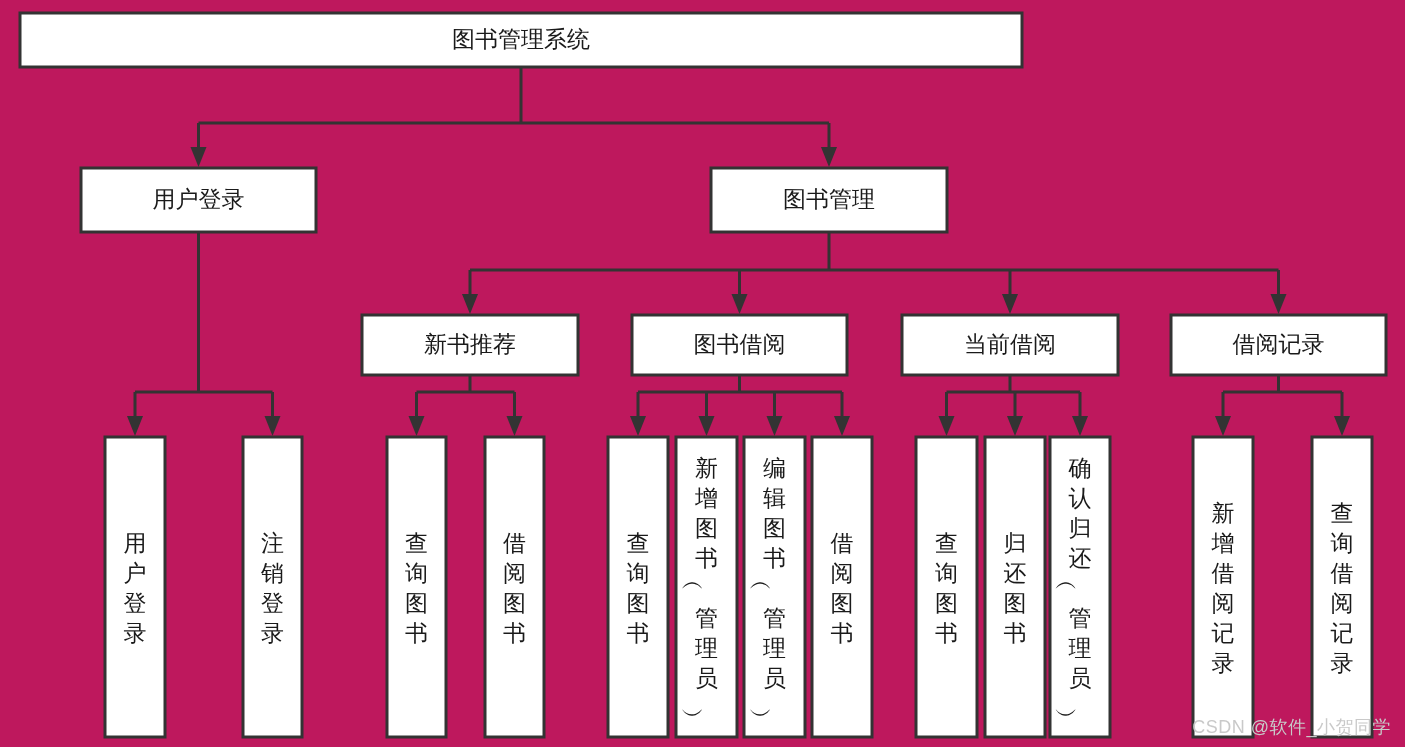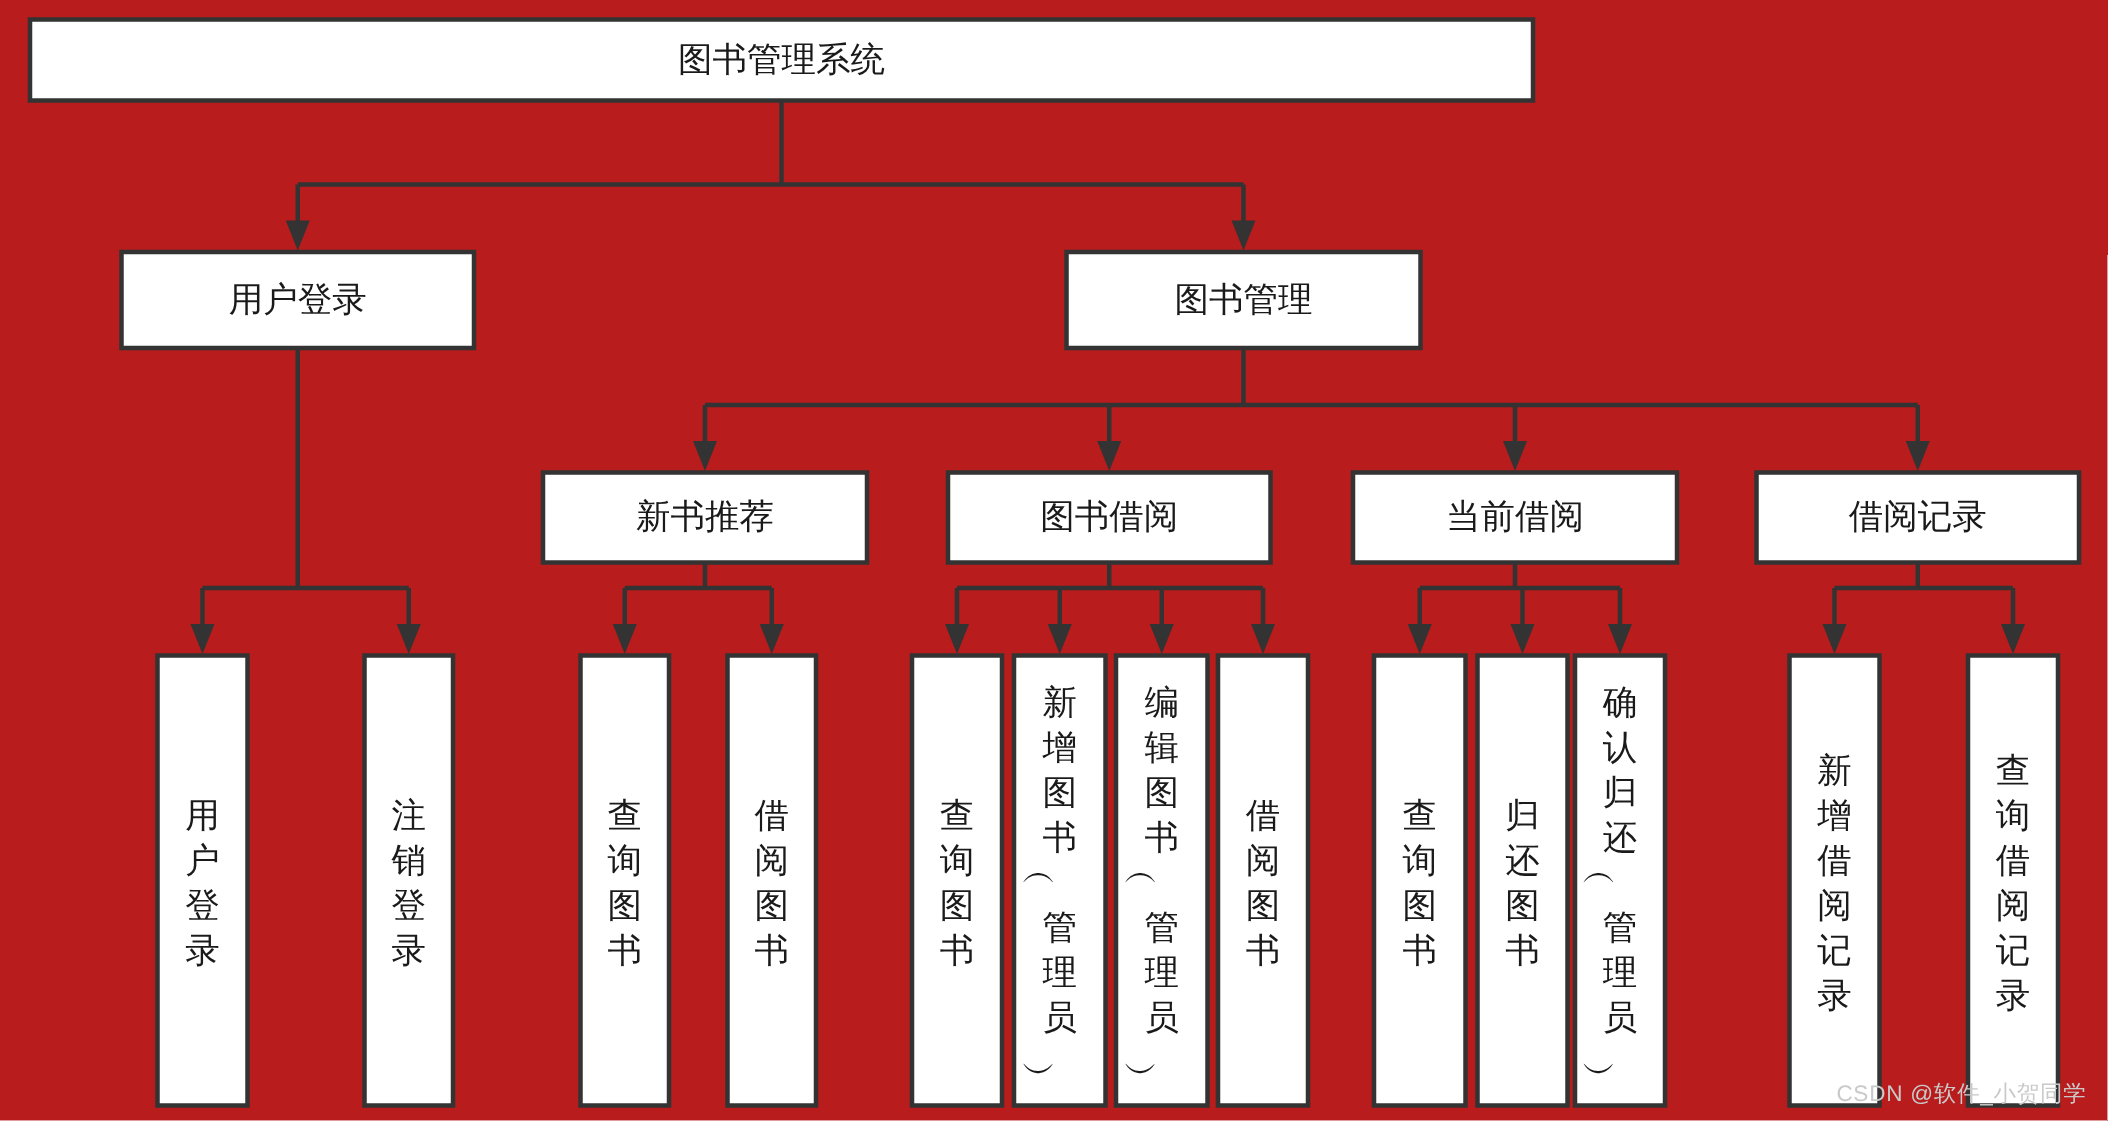--- a/index.html
+++ b/index.html
@@ -7,21 +7,21 @@
     padding: 0;
     background: #ffffff;
   }
   body {
     font-family: "Liberation Sans", "DejaVu Sans", sans-serif;
   }
   #stage {
     position: relative;
     width: 1405px;
     height: 747px;
-    background: #b91c1c;
+    background: #be185d;
     overflow: hidden;
   }
   svg.diagram {
     position: absolute;
     left: 0;
     top: 0;
     width: 1405px;
     height: 747px;
   }
   .node-box {
@@ -49,21 +49,21 @@
     font-family: "Liberation Sans", "DejaVu Sans", sans-serif;
     font-size: 23px;
     fill: #1a1a1a;
     text-anchor: middle;
   }
   .watermark {
     position: absolute;
     right: 14px;
     bottom: 8px;
     font-family: "Liberation Sans", "DejaVu Sans", sans-serif;
-    font-size: 15px;
+    font-size: 18px;
     color: #c9c9c9;
     letter-spacing: 0.5px;
     white-space: nowrap;
     pointer-events: none;
     margin-left: 46px;
   }
 </style>
 </head>
 <body>
 

